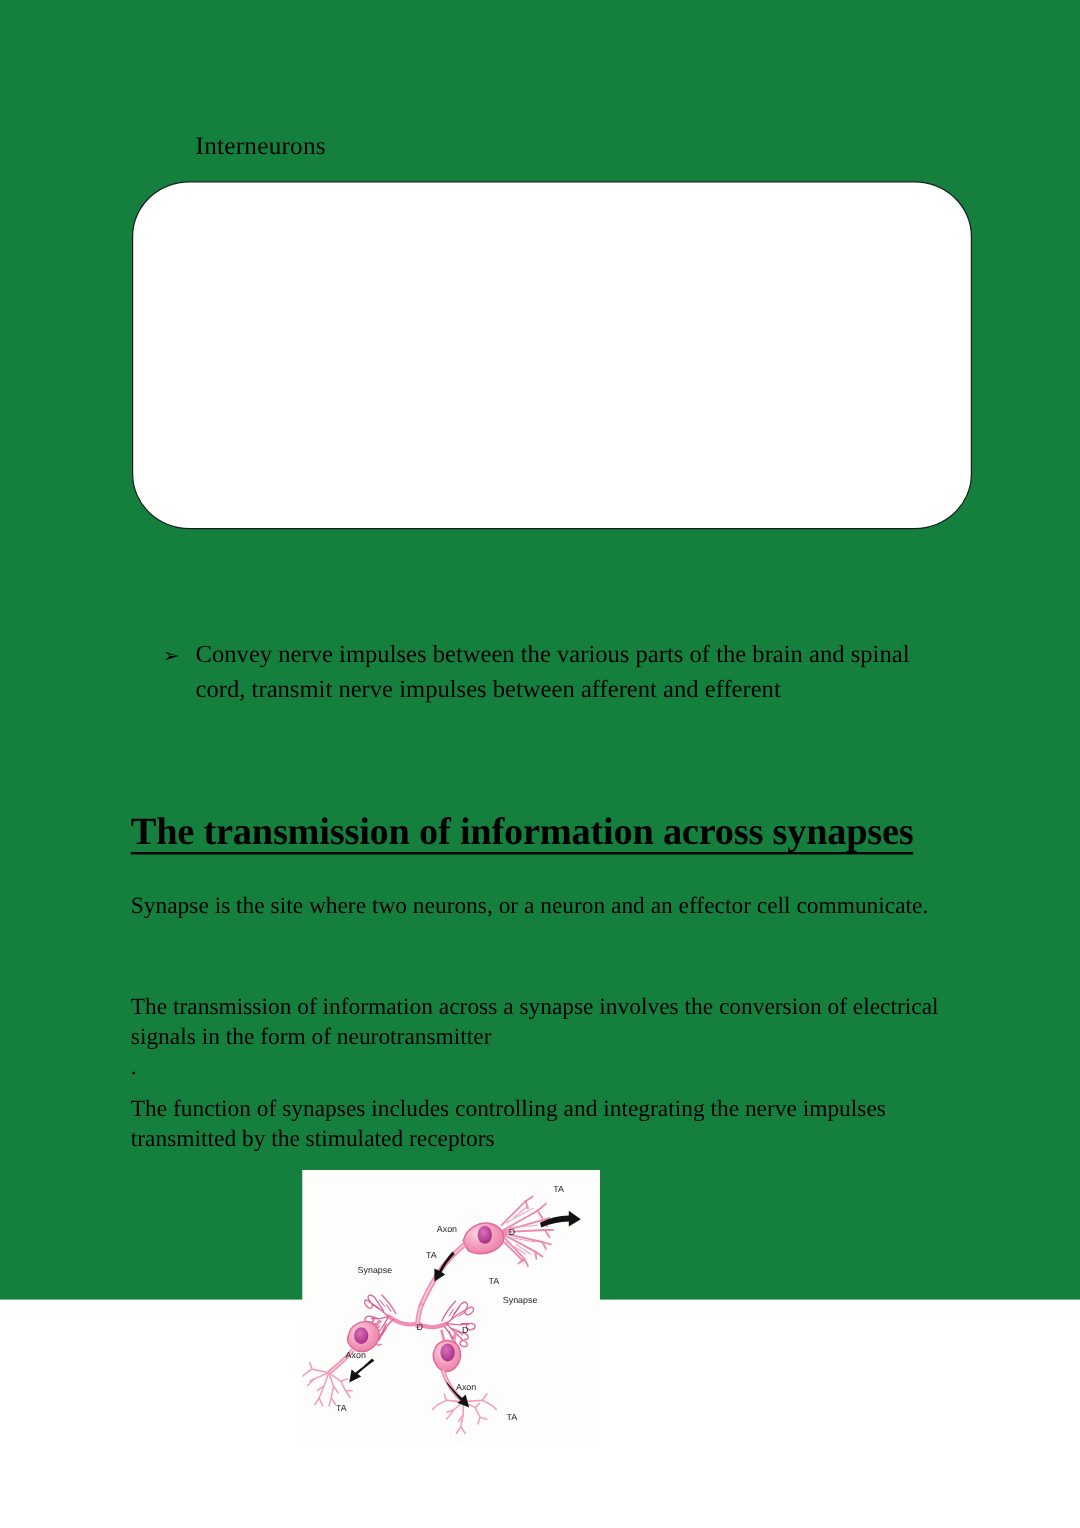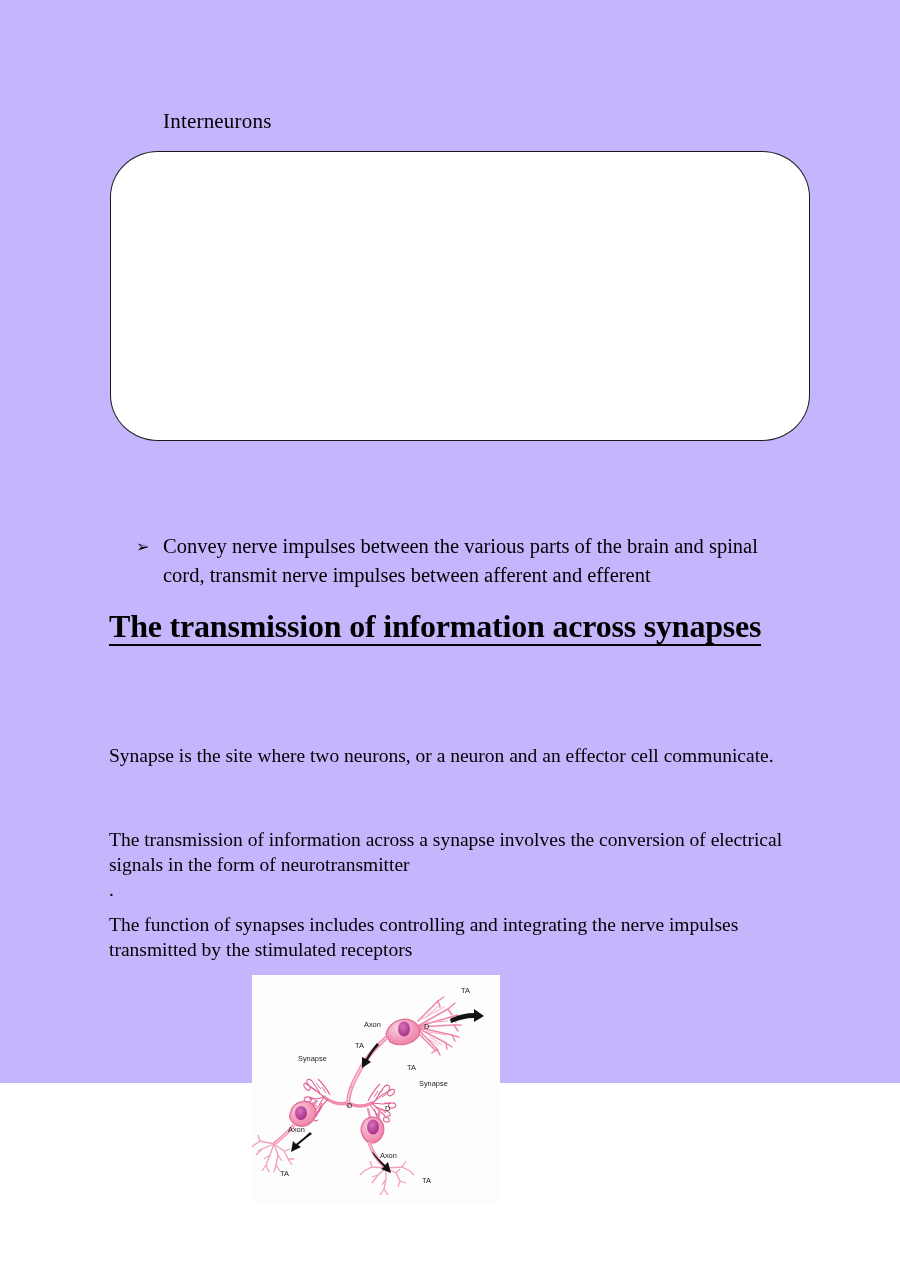--- a/index.html
+++ b/index.html
@@ -14,21 +14,21 @@
     font-family: "Liberation Serif", "DejaVu Serif", serif;
     color: #000000;
     overflow: hidden;
   }
 
   .page {
     position: absolute;
     left: 0; top: 0;
     width: 900px;
     height: 1083px;
-    background: #c4b5fd;
+    background: #15803d;
   }
 
   
   .section-title {
     position: absolute;
     left: 163px;
     top: 108px;
     font-size: 21px;
     line-height: 27px;
     letter-spacing: 0.2px;
@@ -72,21 +72,21 @@
   .bullet-text {
     display: block;
     width: 635px;
     margin-top: 28px;
   }
 
   
   .doc-heading {
     position: absolute;
     left: 109px;
-    top: 603px;
+    top: 669px;
     width: 700px;
     font-size: 32px;
     line-height: 47px;
     font-weight: bold;
     letter-spacing: -0.2px;
   }
   .doc-heading .hl {
     border-bottom: 2.2px solid #000;
     display: inline;
     box-decoration-break: clone;

